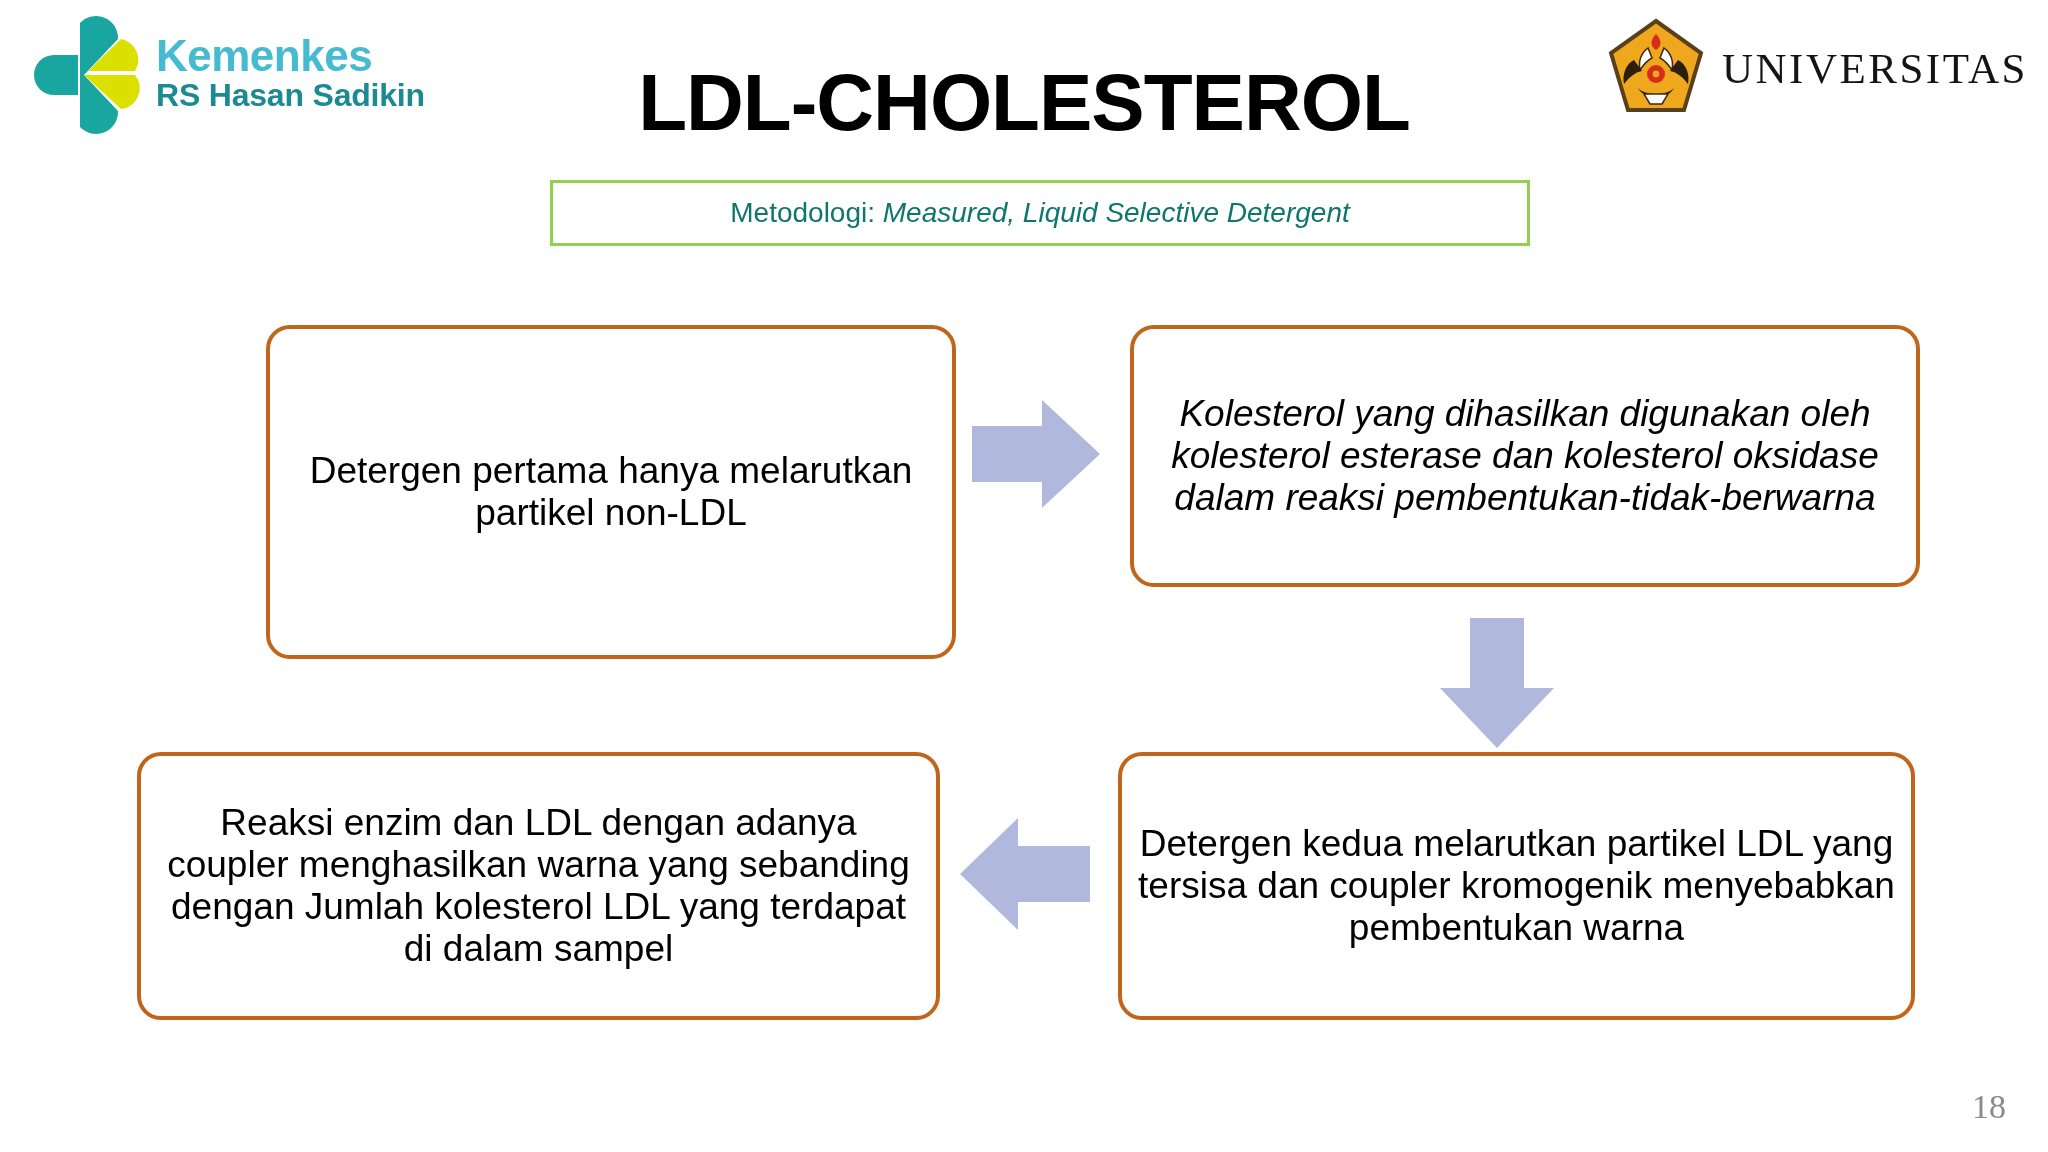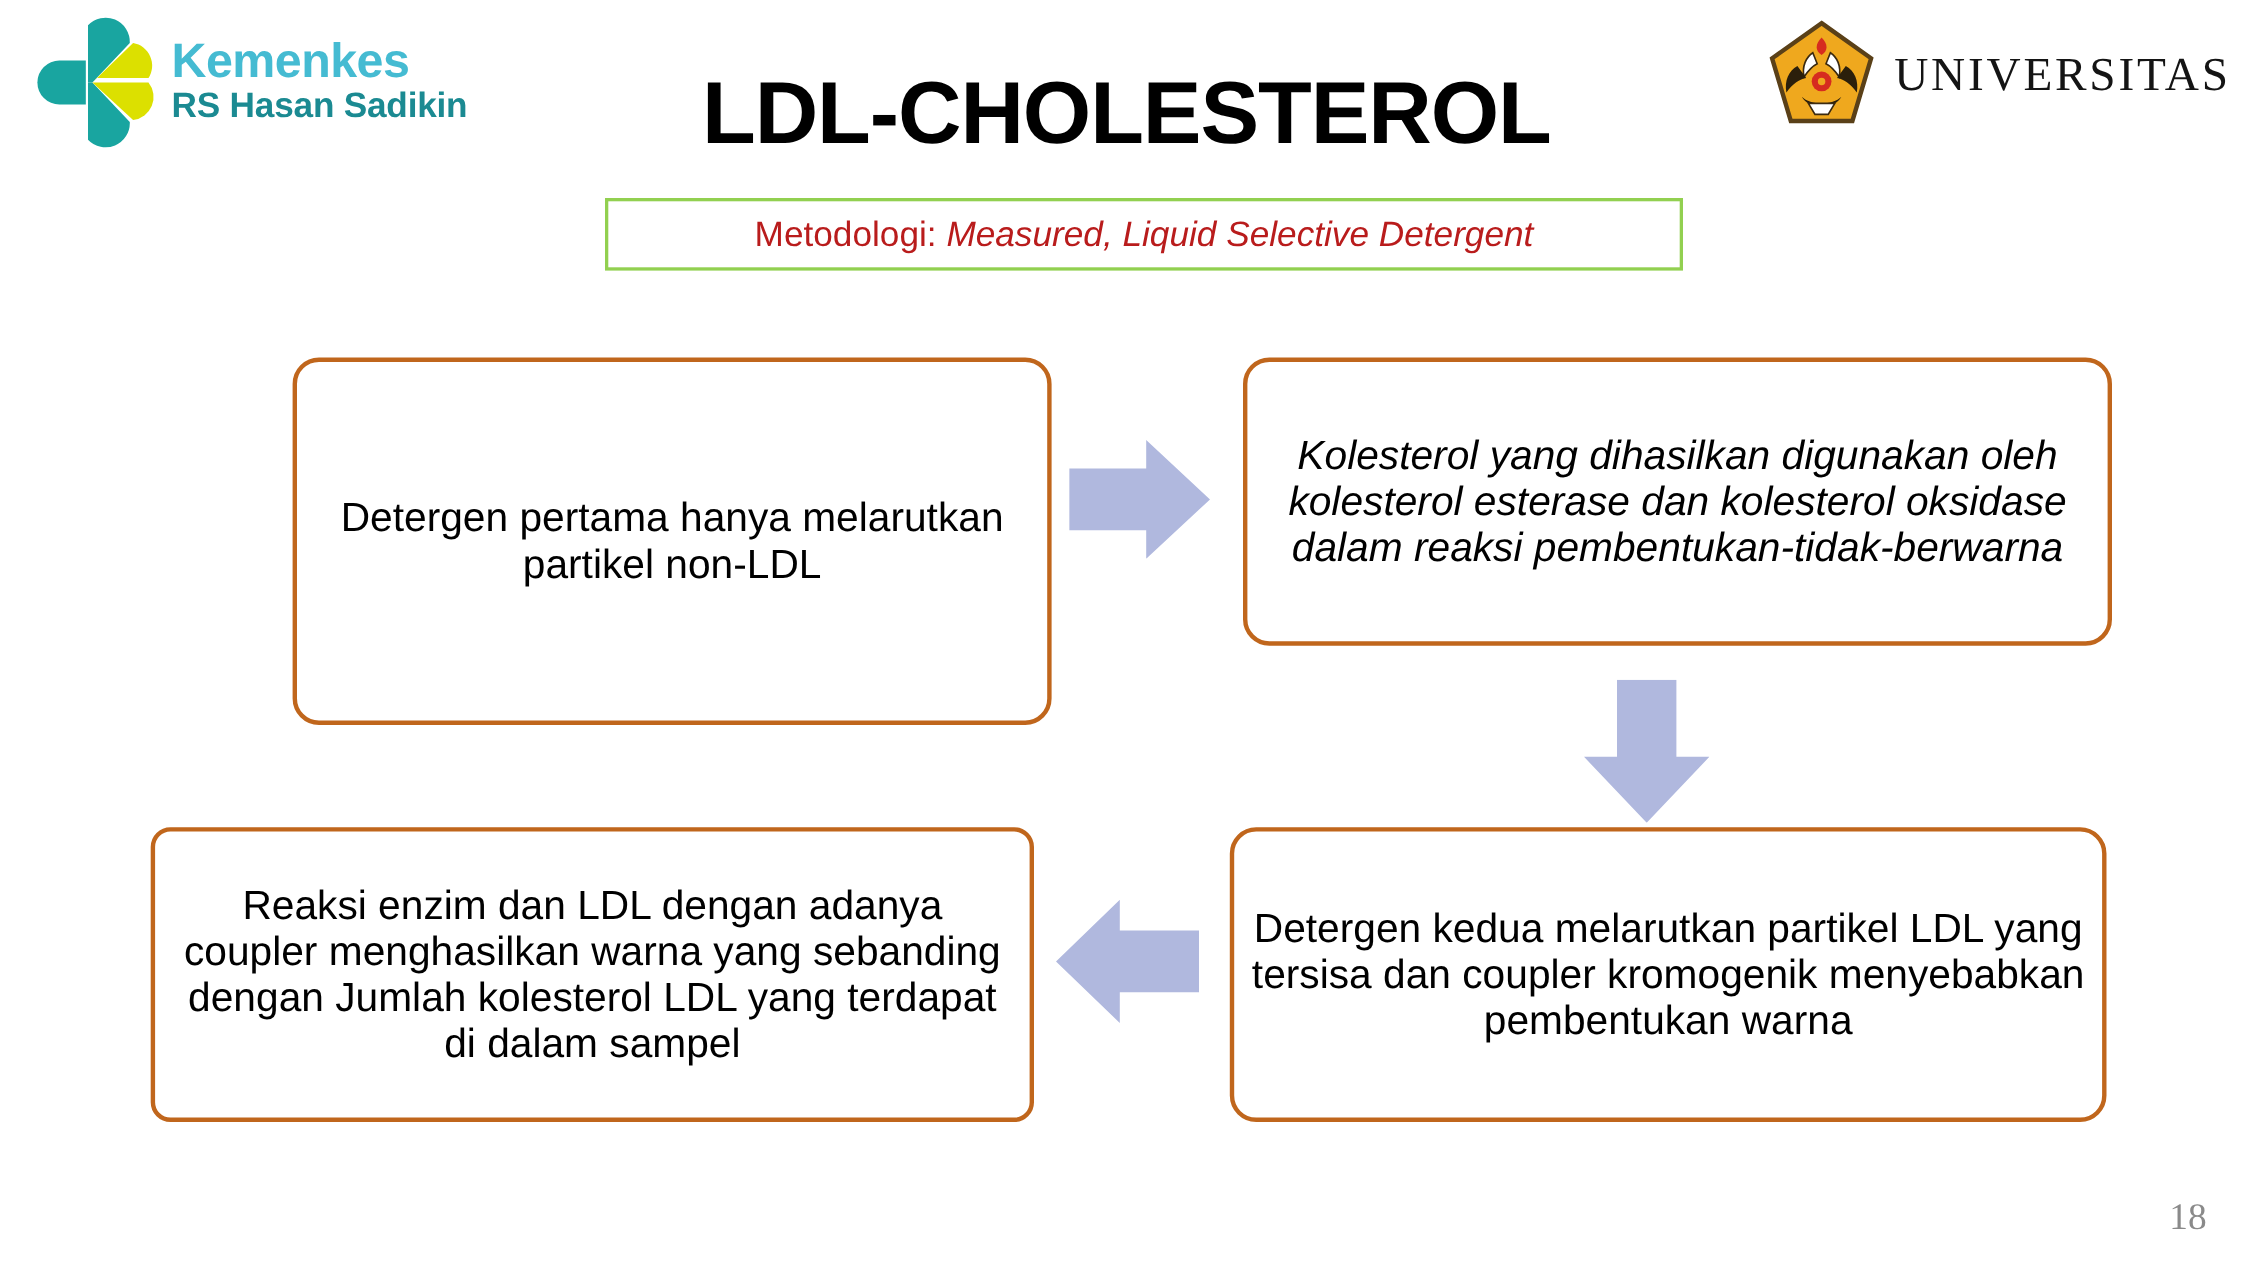--- a/index.html
+++ b/index.html
@@ -114,22 +114,22 @@
     width: 980px;
     height: 66px;
     border: 3px solid #92D050;
     background: #ffffff;
     display: flex;
     align-items: center;
     justify-content: center;
     box-sizing: border-box;
   }
   .methodology-text {
-    font-size: 32px;
-    color: #b91c1c;
+    font-size: 28px;
+    color: #0f766e;
     white-space: nowrap;
   }
   .methodology-text .ital {
     font-style: italic;
   }
 
   
   .pbox {
     position: absolute;
     border: 4px solid #C0661C;
@@ -145,21 +145,21 @@
   .pbox p {
     margin: 0;
     font-size: 37px;
     line-height: 1.14;
     color: #000000;
   }
 
   #box-1 { left: 266px;  top: 325px;  width: 690px;  height: 334px; }
   #box-2 { left: 1130px; top: 325px;  width: 790px;  height: 262px; font-style: italic; }
   #box-3 { left: 1118px; top: 752px;  width: 797px;  height: 268px; }
-  #box-4 { left: 137px;  top: 752px;  width: 803px;  height: 268px; border-radius: 18px; }
+  #box-4 { left: 137px;  top: 752px;  width: 803px;  height: 268px; }
 
   
   .arrow { position: absolute; }
   .arrow svg { display: block; width: 100%; height: 100%; }
 
   #arrow-right { left: 972px;  top: 400px; width: 128px; height: 108px; }
   #arrow-down  { left: 1440px; top: 618px; width: 114px; height: 130px; }
   #arrow-left  { left: 960px;  top: 818px; width: 130px; height: 112px; }
 
   

